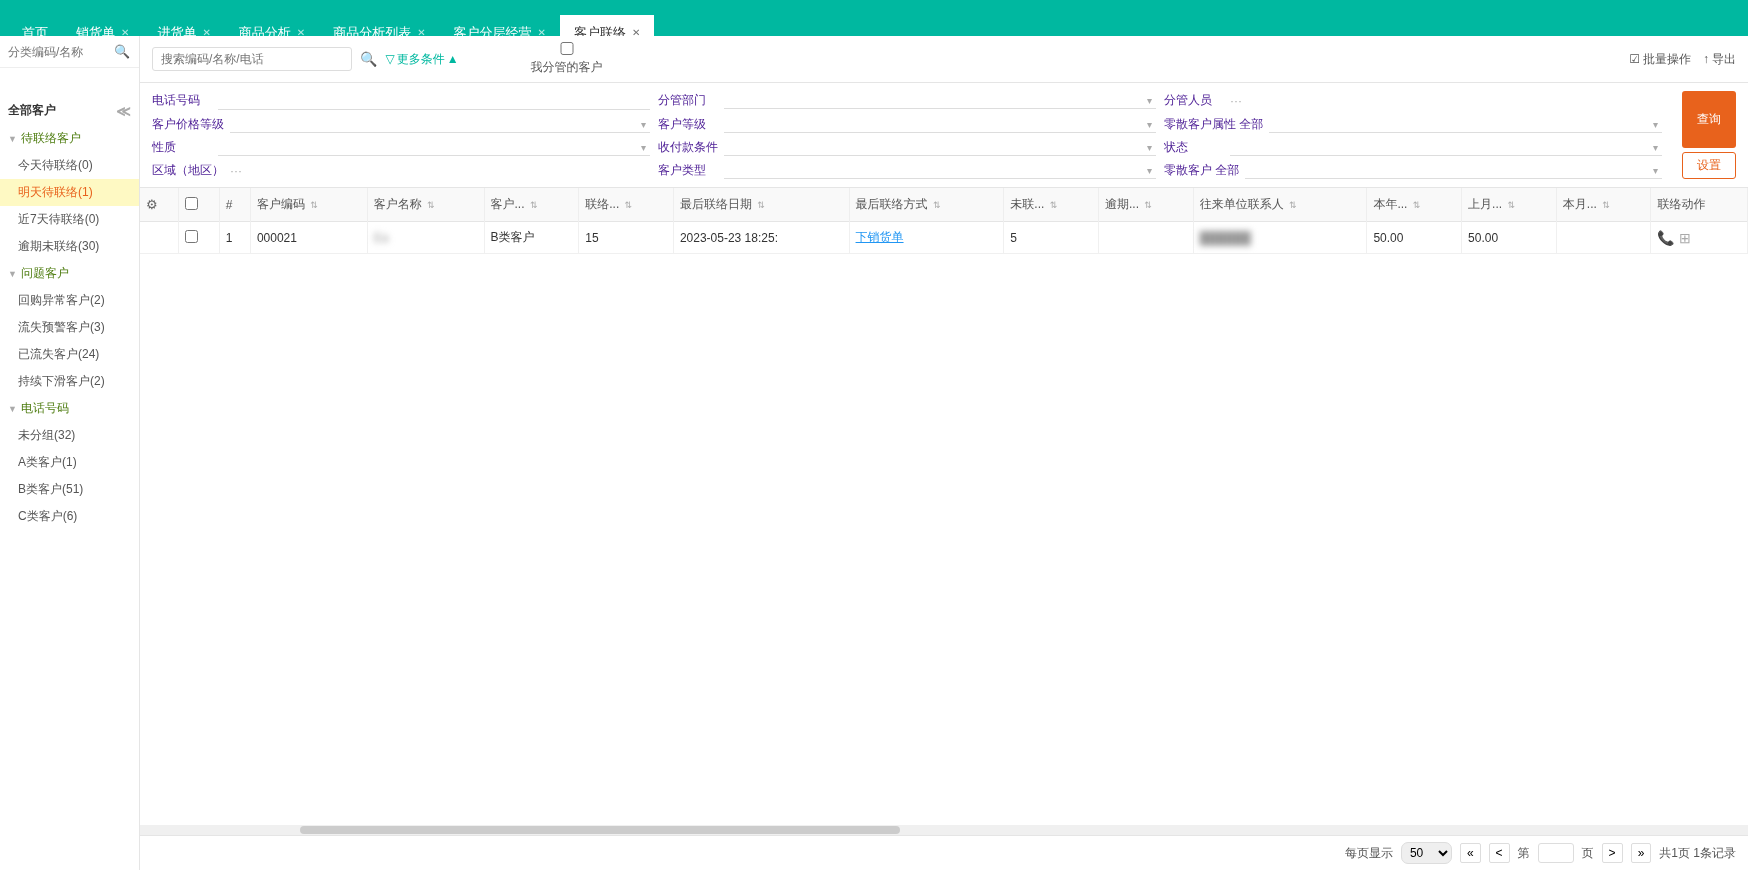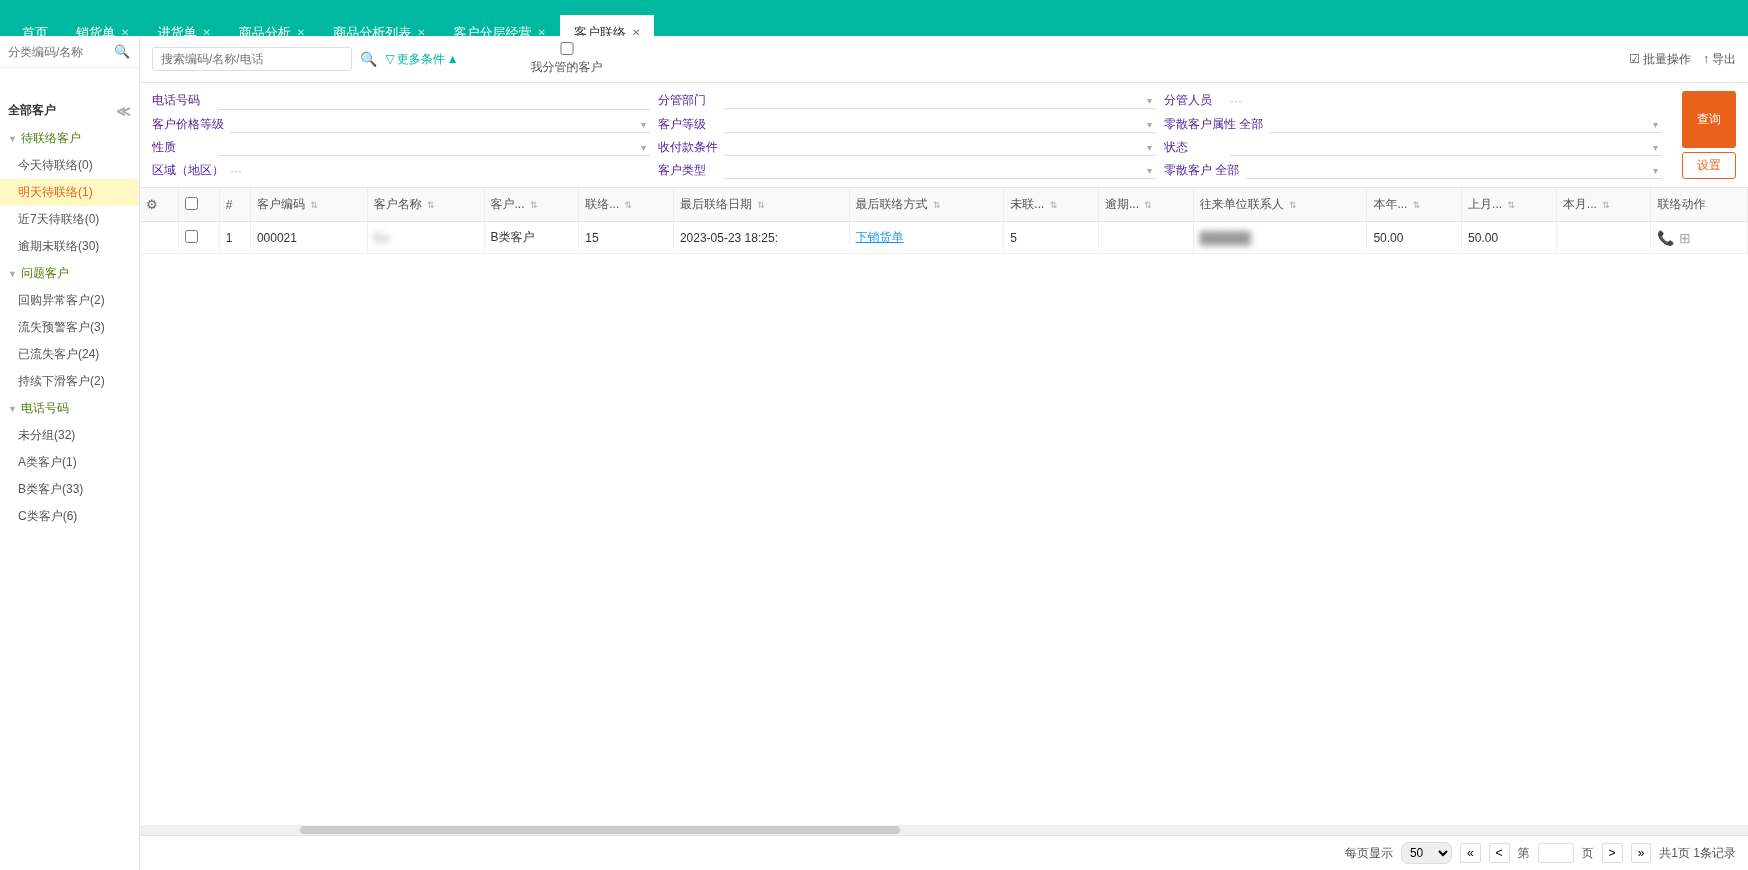--- a/index.html
+++ b/index.html
@@ -364,21 +364,21 @@
         <div class="sidebar-item">近7天待联络(0)</div>
         <div class="sidebar-item">逾期未联络(30)</div>
         <div class="sidebar-group-title">问题客户</div>
         <div class="sidebar-item">回购异常客户(2)</div>
         <div class="sidebar-item">流失预警客户(3)</div>
         <div class="sidebar-item">已流失客户(24)</div>
         <div class="sidebar-item">持续下滑客户(2)</div>
         <div class="sidebar-group-title">电话号码</div>
         <div class="sidebar-item">未分组(32)</div>
         <div class="sidebar-item">A类客户(1)</div>
-        <div class="sidebar-item">B类客户(33)</div>
+        <div class="sidebar-item">B类客户(51)</div>
         <div class="sidebar-item">C类客户(6)</div>
       </div>
   </div>
 
   <div class="content-area">
     <div class="filter-bar">
       <input type="text" placeholder="搜索编码/名称/电话" style="">
       <span class="search-btn">🔍</span>
       <span class="more-conditions">
         <span>▽</span>

